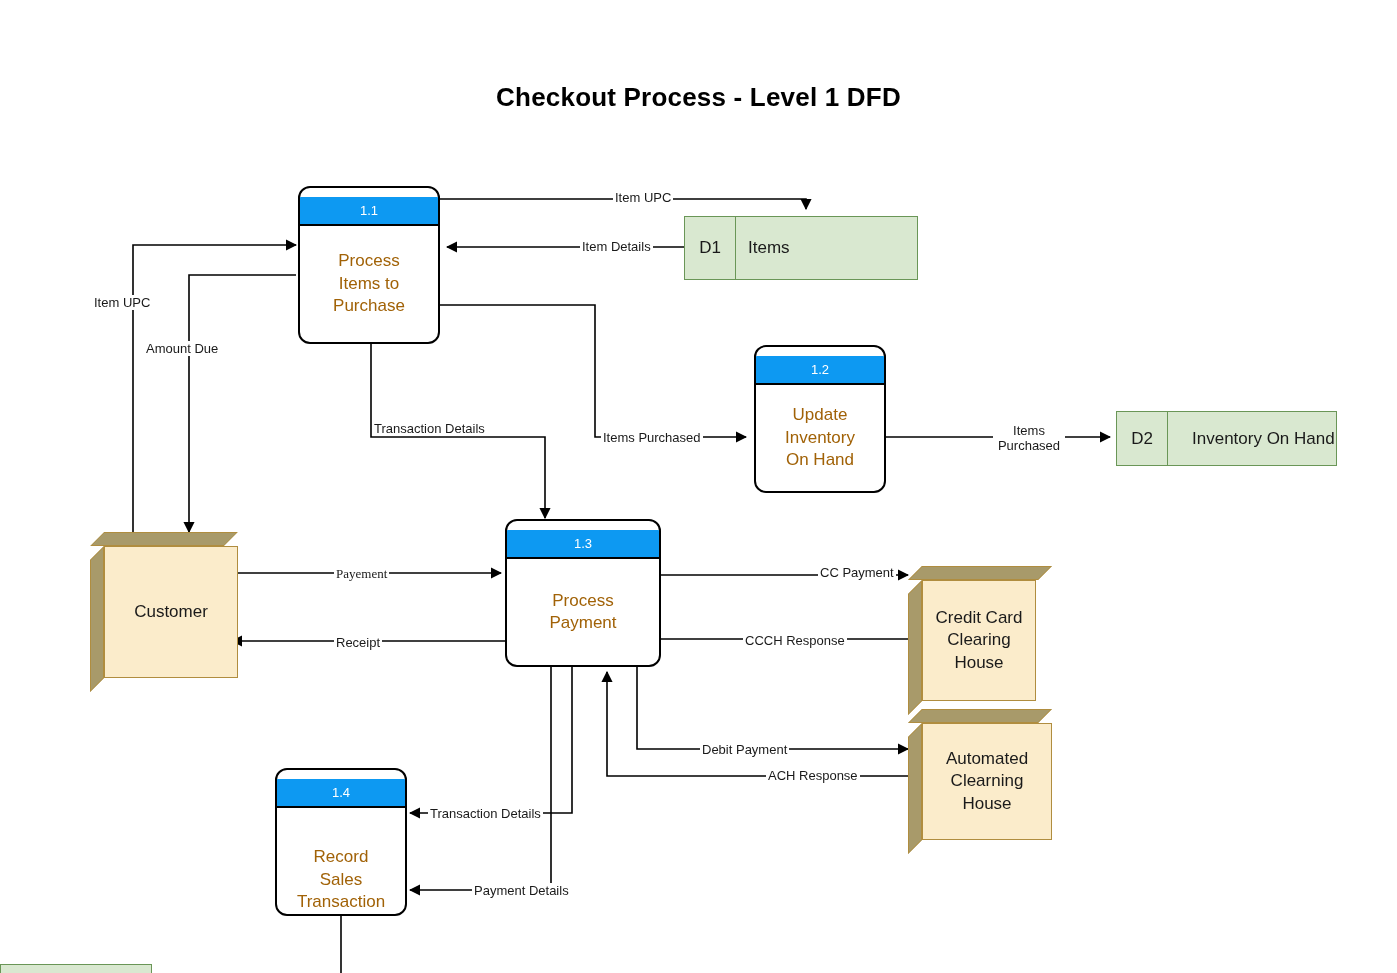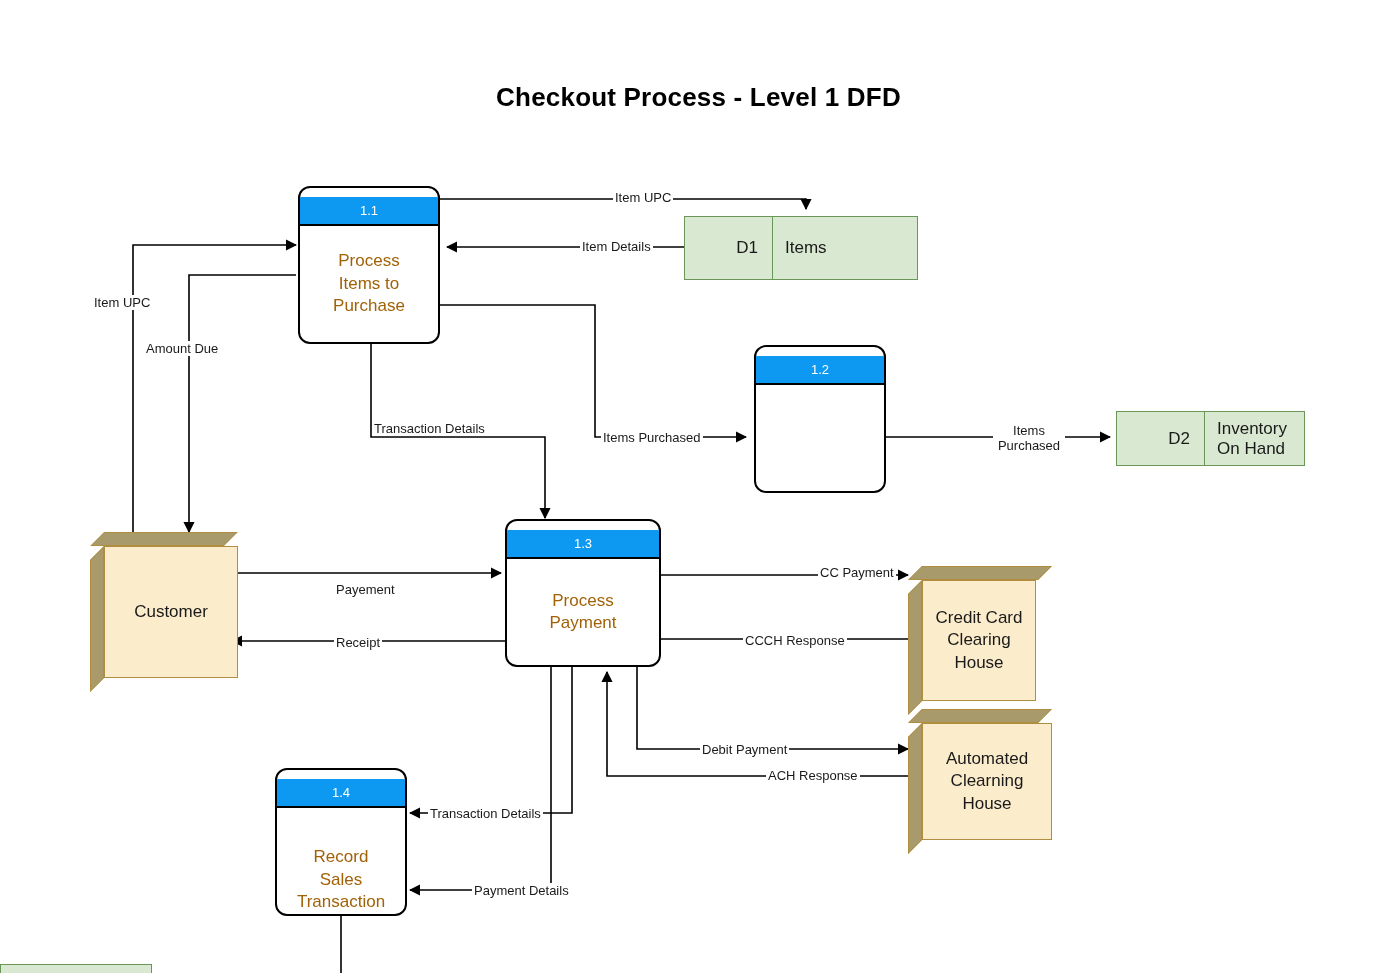--- a/index.html
+++ b/index.html
@@ -79,21 +79,20 @@
   }
 
   
   .datastore {
     position: absolute;
     box-sizing: border-box;
     background: #d9e8d0;
     border: 1px solid #6a9657;
     display: flex;
     align-items: stretch;
-    padding-left: 37px;
   }
   .datastore-id {
     flex: 0 0 auto;
     min-width: 34px;
     padding: 0 8px;
     border-right: 1px solid #6a9657;
     display: flex;
     align-items: center;
     justify-content: center;
     font-size: 17px;
@@ -210,41 +209,44 @@
 
   <div class="process" style="left:298px; top:186px; width:142px; height:158px;">
     <div class="process-id">1.1</div>
     <div class="process-name">Process
 Items to
 Purchase</div>
   </div>
 
   <div class="process" style="left:754px; top:345px; width:132px; height:148px;">
     <div class="process-id">1.2</div>
+    <div class="process-name">Update
+Inventory
+On Hand</div>
   </div>
 
   <div class="process" style="left:505px; top:519px; width:156px; height:148px;">
     <div class="process-id">1.3</div>
     <div class="process-name">Process
 Payment</div>
   </div>
 
   <div class="process" style="left:275px; top:768px; width:132px; height:148px;gap:38px;">
     <div class="process-id">1.4</div>
     <div class="process-name">Record
 Sales
 Transaction</div>
   </div>
 
   <div class="datastore" style="left:684px; top:216px; width:234px; height:64px;">
     <div class="datastore-id">D1</div>
     <div class="datastore-label">Items</div>
   </div>
 
-  <div class="datastore" style="left:1116px; top:411px; width:189px; height:55px;">
+  <div class="datastore" style="left:1116px; top:411px; width:221px; height:55px;gap:12px;">
     <div class="datastore-id">D2</div>
     <div class="datastore-label">Inventory On Hand</div>
   </div>
 
   <div class="clipped-store" style="left:0px; top:964px; width:152px; height:30px;"></div>
 
   <div class="entity" style="left:90px; top:532px; width:148px; height:146px;">
     <div class="entity-top" style="left:0; top:0; width:134px; height:14px;
                 clip-path: polygon(0 0, 100% 0, 100% 100%, 0 100%);
                 transform: skewX(-45deg); transform-origin: bottom left;"></div>
@@ -281,21 +283,21 @@
 
   <div class="flow-label align-left" style="left:144px; top:341px;">Amount Due</div>
 
   <div class="flow-label align-left" style="left:372px; top:421px;">Transaction Details</div>
 
   <div class="flow-label" style="left:601px; top:430px;">Items Purchased</div>
 
   <div class="flow-label" style="left:993px; top:423px; width:68px;">Items
 Purchased</div>
 
-  <div class="flow-label" style="left:334px; top:582px;">Payement</div>
+  <div class="flow-label" style="left:334px; top:566px;font-family:Liberation Serif, serif;">Payement</div>
 
   <div class="flow-label" style="left:334px; top:635px;">Receipt</div>
 
   <div class="flow-label" style="left:818px; top:565px;">CC Payment</div>
 
   <div class="flow-label" style="left:743px; top:633px;">CCCH Response</div>
 
   <div class="flow-label" style="left:700px; top:742px;">Debit Payment</div>
 
   <div class="flow-label" style="left:766px; top:768px;">ACH Response</div>

